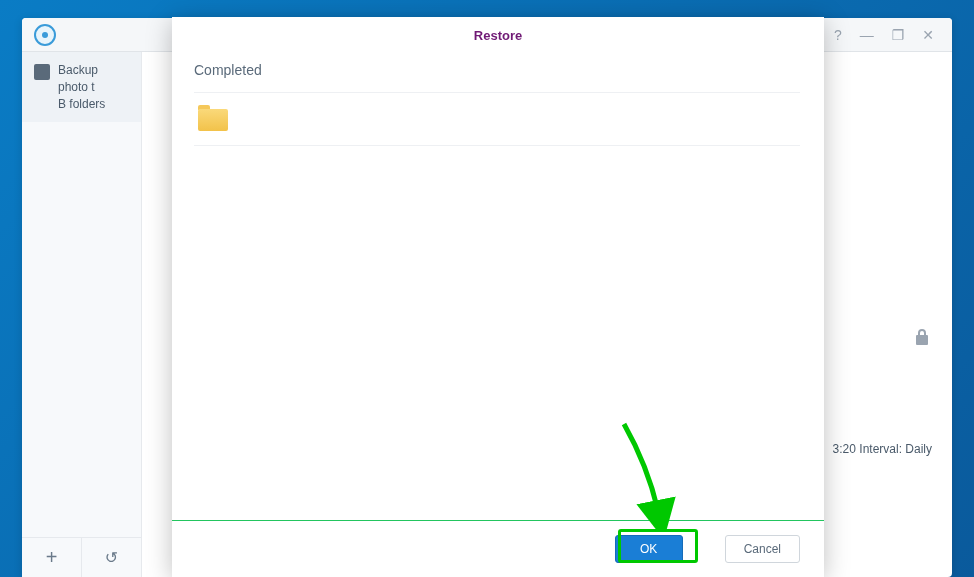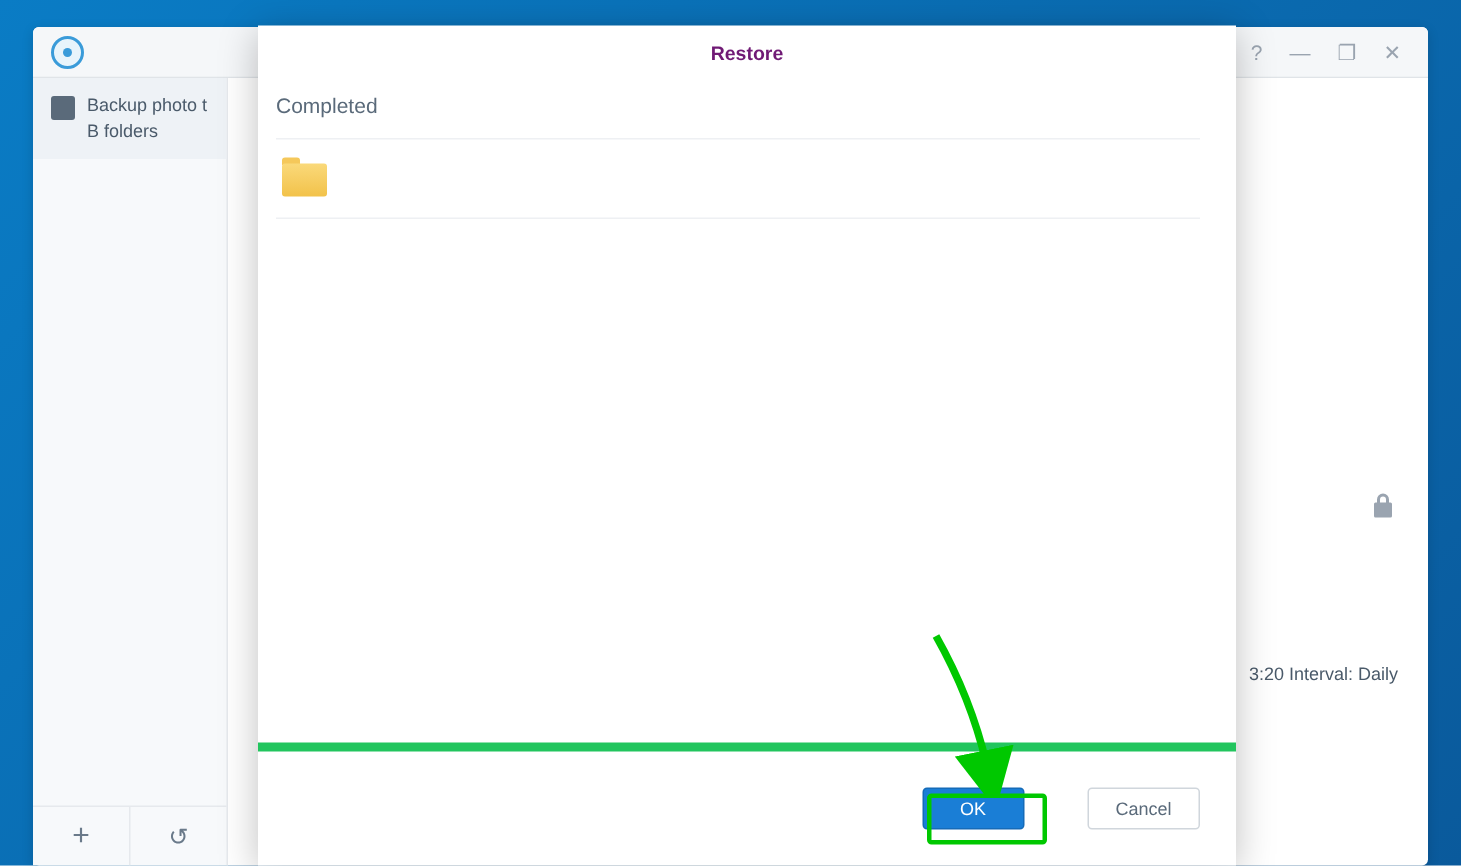--- a/index.html
+++ b/index.html
@@ -48,21 +48,21 @@
     }
     .window-controls span { color: #9aa4b0; font-size: 14px; cursor: pointer; }
     
     .main-body {
       flex: 1;
       display: flex;
       overflow: hidden;
     }
     
     .sidebar {
-      width: 130px;
+      width: 120px;
       background: #f7f9fb;
       border-right: 1px solid #e6e9ed;
       display: flex;
       flex-direction: column;
     }
     
     .sidebar-item {
       padding: 10px 12px;
       display: flex;
       gap: 8px;
@@ -140,21 +140,21 @@
     .modal-title {
       text-align: center;
       font-size: 13px;
       font-weight: 600;
       color: #701a75;
       padding: 11px 0;
     }
     
     .modal-body {
       flex: 1;
-      padding: 8px 24px 0 12px;
+      padding: 8px 24px 0 22px;
       overflow: hidden;
     }
     
     .status-title {
       font-size: 14px;
       color: #5a6a7a;
       margin-bottom: 14px;
     }
     
     .result-row {
@@ -187,22 +187,22 @@
       width: 30px; height: 22px;
       background: linear-gradient(#fad97a, #f2c24a);
       border-radius: 2px;
     }
     
     .result-text { }
     .result-name { font-size: 13px; font-weight: 600; color: #2a3a4a; margin-bottom: 3px; }
     .result-status { font-size: 11px; color: #3aa03a; }
     
     .modal-footer {
-      padding: 24px 24px;
-      border-top: 6px solid #22c55e;
+      padding: 14px 24px;
+      border-top: 1px solid #22c55e;
       display: flex;
       justify-content: flex-end;
       gap: 10px;
     }
     
     .btn {
       min-width: 68px;
       padding: 6px 18px;
       font-size: 12px;
       border-radius: 3px;

